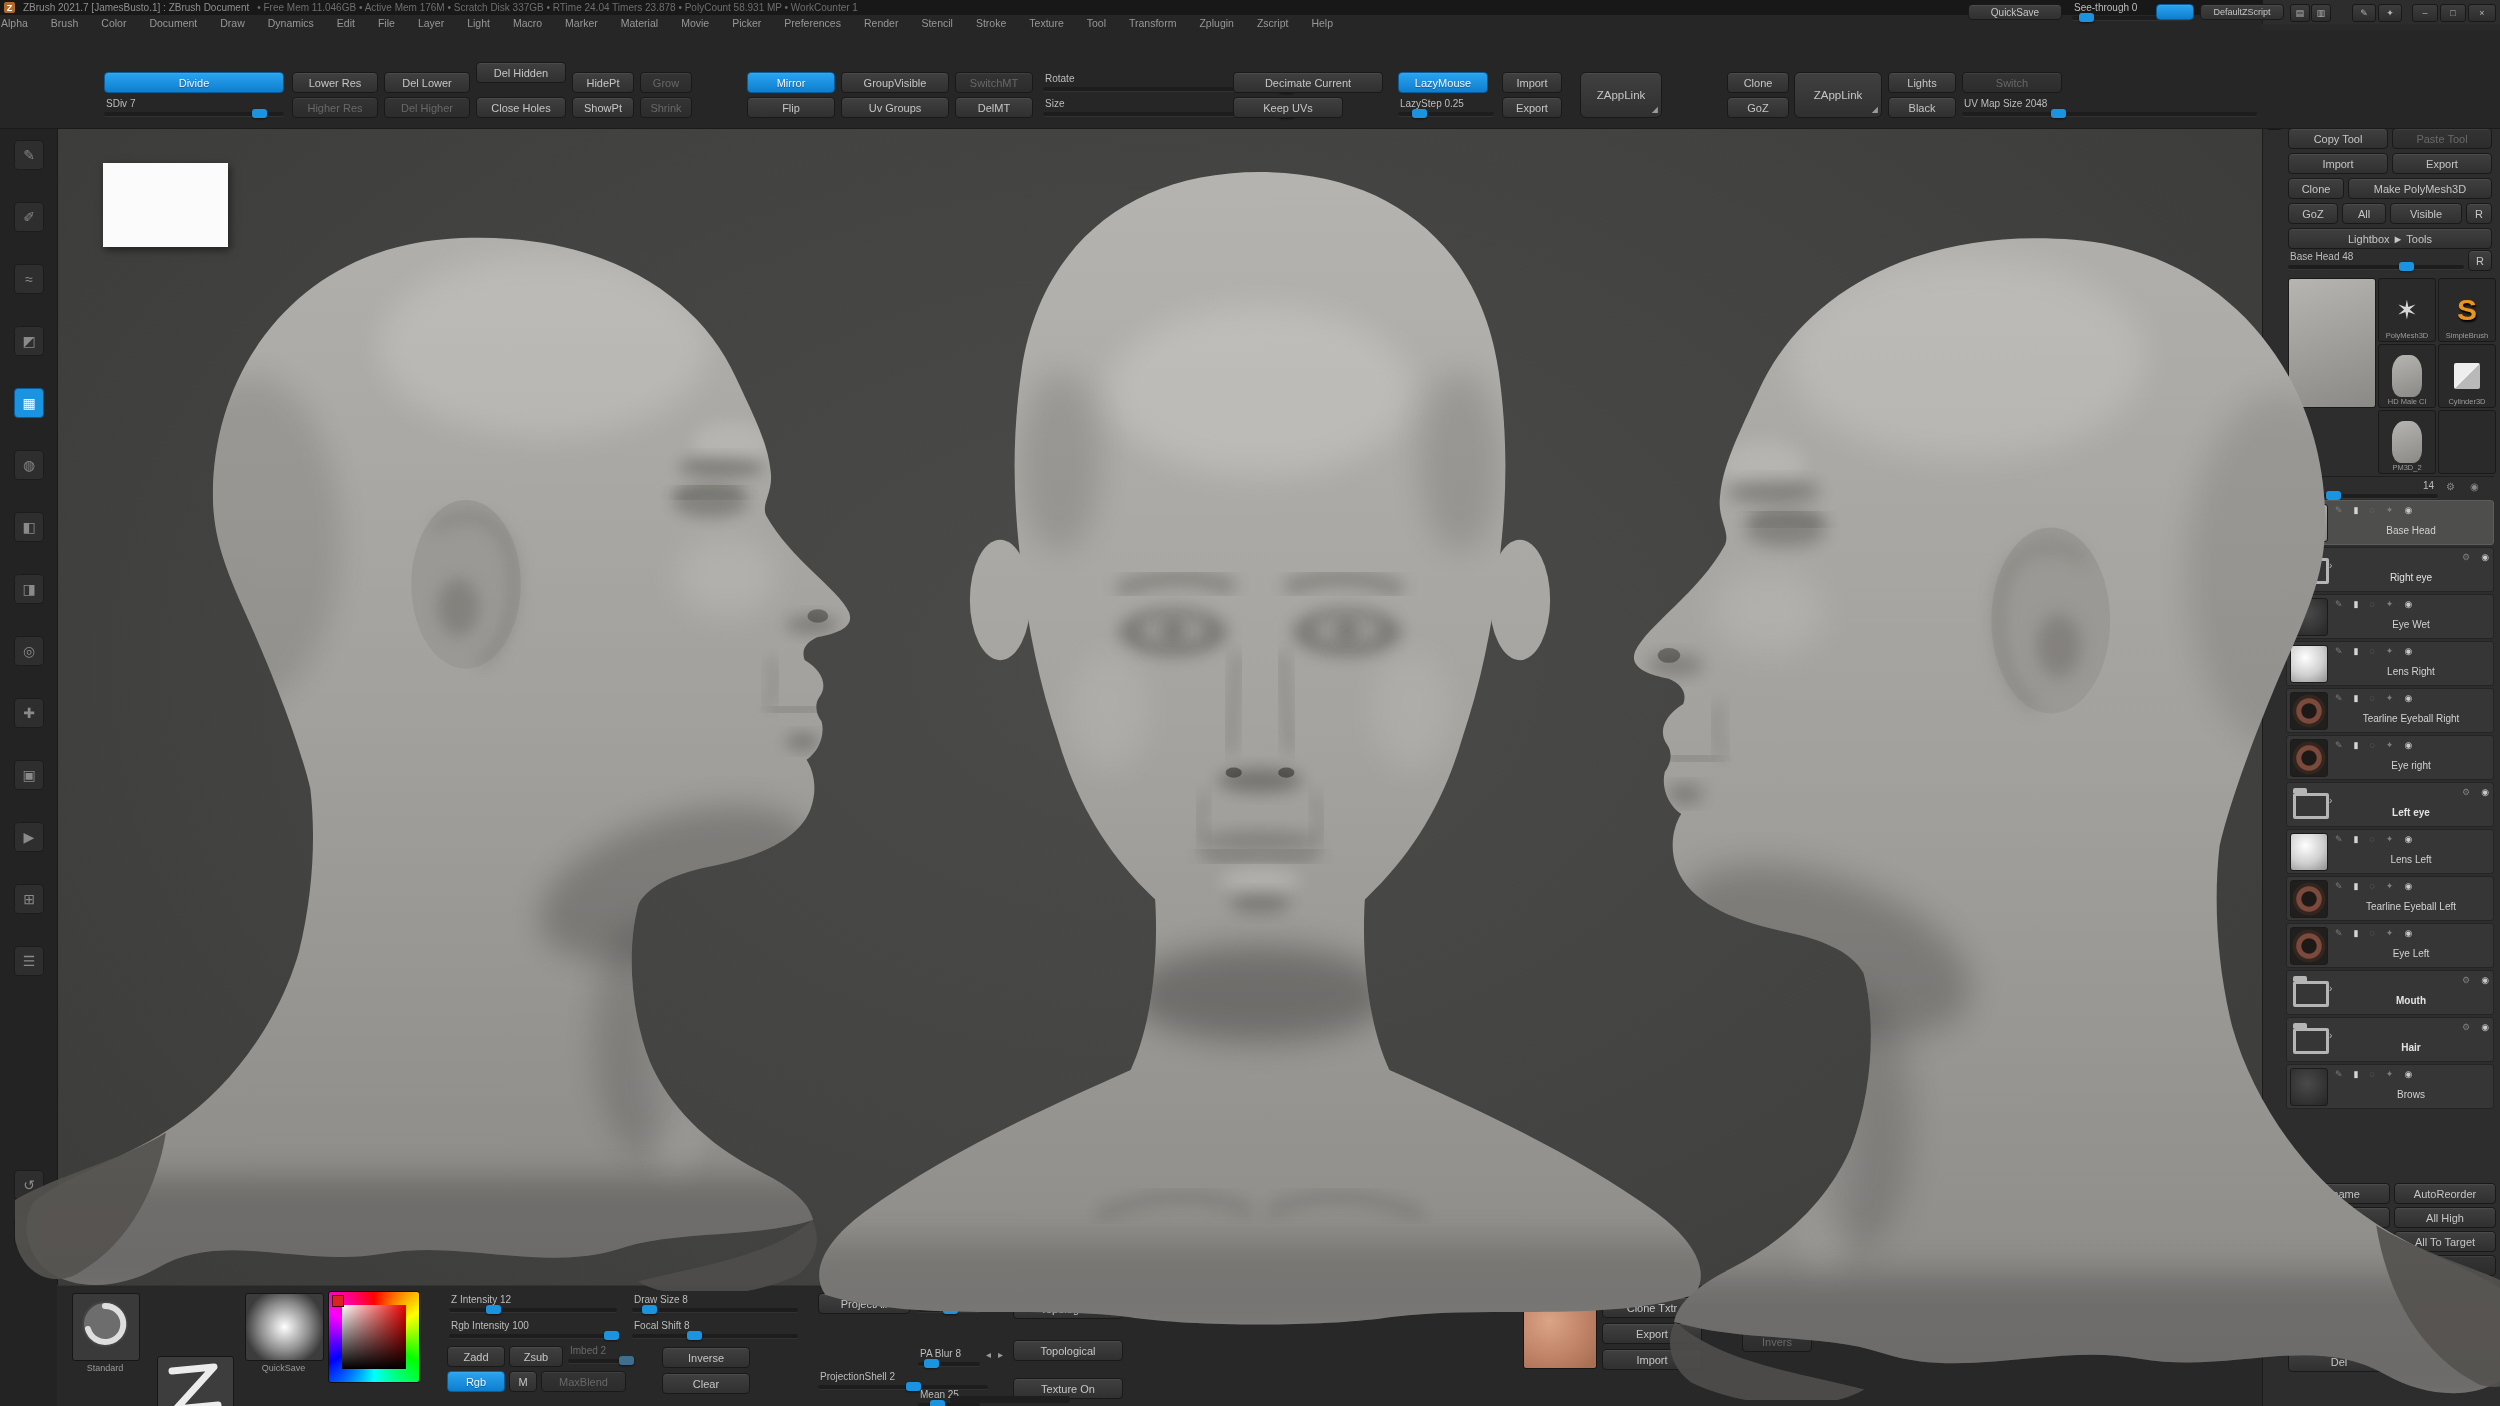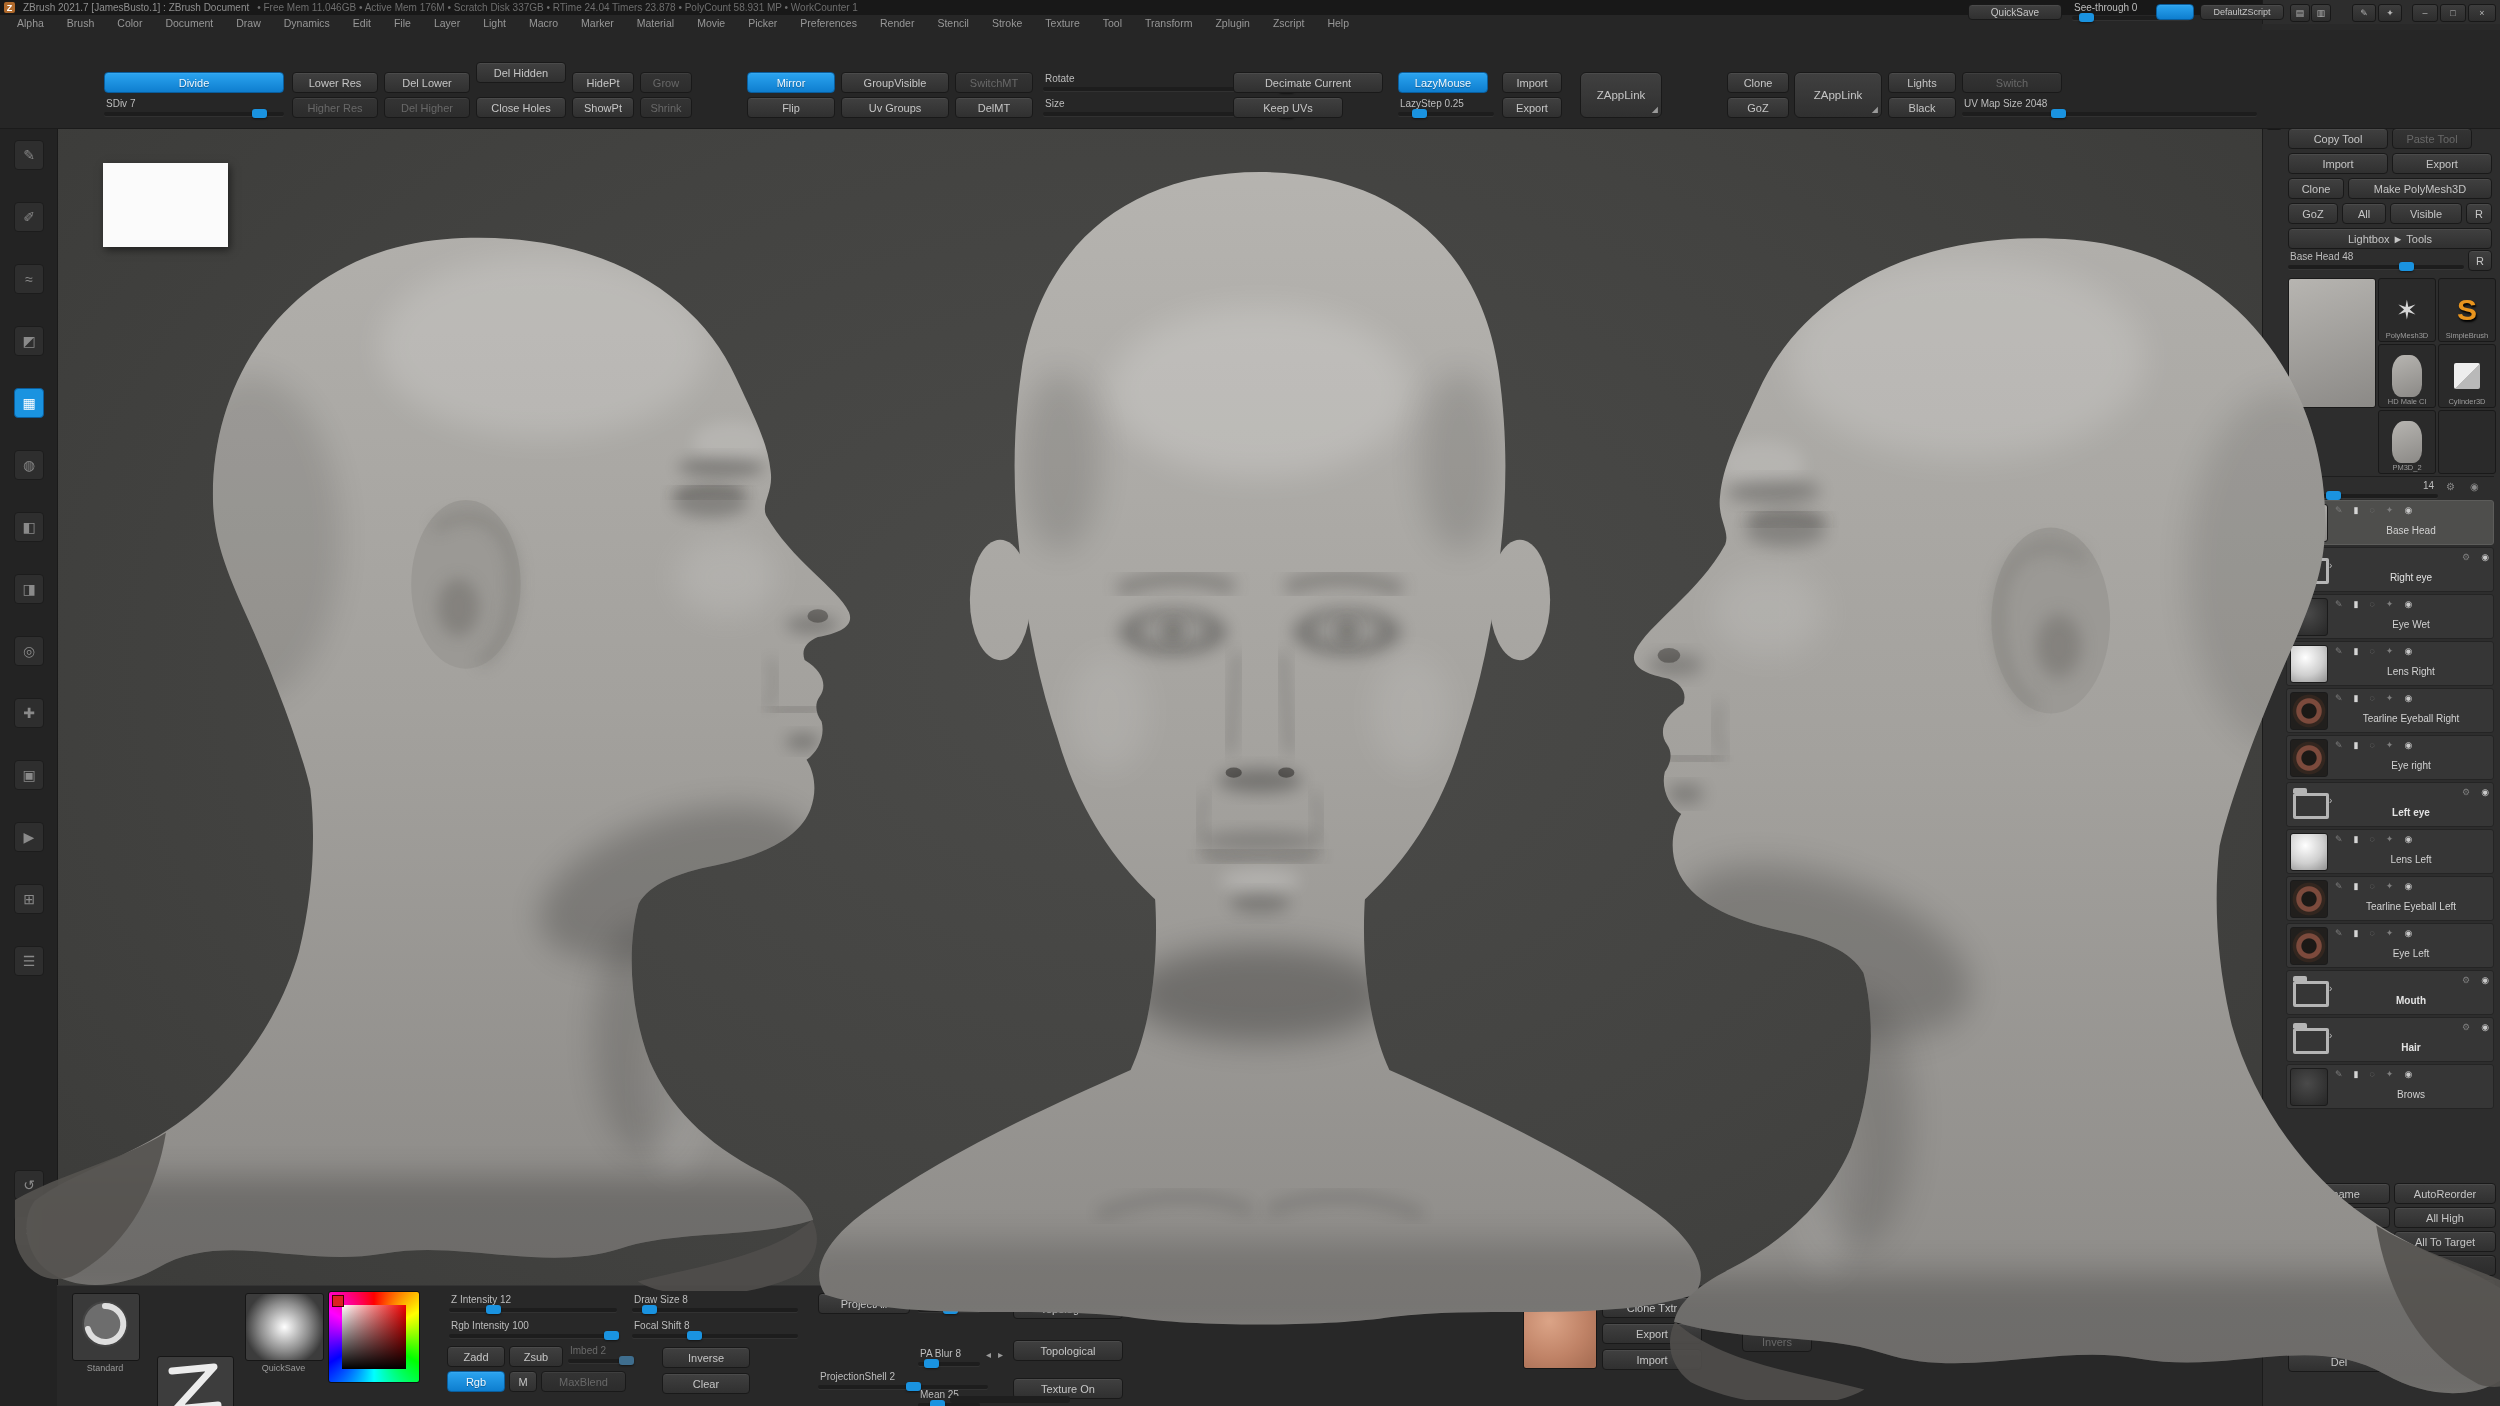--- a/index.html
+++ b/index.html
@@ -2,21 +2,21 @@
 <html><head>
 <meta charset="utf-8">
 <style>
   html,body{margin:0;padding:0;background:#151515}
   #root{position:relative;width:2500px;height:1406px;overflow:hidden;background:#262626;
         font-family:"Liberation Sans",sans-serif;color:#c9c9c9;-webkit-font-smoothing:antialiased}
   
   .titlebar{position:absolute;left:0;top:0;width:2500px;height:15px;background:#181818;display:flex;align-items:center;gap:8px;font-size:10px;color:#8f8f8f;padding-left:4px;box-sizing:border-box}
   .logo{width:11px;height:11px;background:#b06a2c;border-radius:2px;color:#fff;font-size:9px;font-weight:bold;display:flex;align-items:center;justify-content:center}
   .stats{color:#6e6e6e}
-  .menubar{position:absolute;left:0;top:15px;width:1950px;height:15px;display:flex;align-items:center;gap:23px;padding-left:17px;font-size:10.5px;color:#979797;background:transparent}
+  .menubar{position:absolute;left:0;top:15px;width:1950px;height:15px;display:flex;align-items:center;gap:23px;padding-left:1px;font-size:10.5px;color:#979797;background:transparent}
   .mi{white-space:nowrap;cursor:default}
   .topshelf{position:absolute;left:0;top:30px;width:2500px;height:98px;background:#262626;border-bottom:1px solid #1b1b1b;z-index:50}
   
   .btn{position:absolute;height:21px;background:linear-gradient(#404040,#303030);border:1px solid #191919;border-radius:4px;
        font-size:11px;color:#c6c6c6;display:flex;align-items:center;justify-content:center;box-sizing:border-box;
        box-shadow:inset 0 1px 0 rgba(255,255,255,.06);white-space:nowrap;overflow:hidden}
   .btn.dim{color:#686868;background:linear-gradient(#343434,#2c2c2c)}
   .btn.blue{background:linear-gradient(#2ba4f0,#0e7ecf);color:#eef7ff;border-color:#0a5d9c;text-shadow:0 1px 1px rgba(0,0,0,.35)}
   .btn.big{height:46px;border-radius:6px;font-size:11.5px}
   .fold{position:absolute;right:3px;bottom:3px;font-size:8px;color:#9a9a9a;line-height:1}
@@ -348,21 +348,21 @@
   <div class="phead" style="top:46px">
     <span class="pico">▸</span>
     <span>Tool</span>
     <span class="pright">⚙</span>
   </div>
 
   <div class="btn" style="left:2288px;top:78px;width:100px;z-index:21">Load Tool</div>
   <div class="btn" style="left:2392px;top:78px;width:100px;z-index:21">Save As</div>
   <div class="btn" style="left:2288px;top:103px;width:204px;z-index:21">Load Tools From Project</div>
   <div class="btn" style="left:2288px;top:128px;width:100px;z-index:21">Copy Tool</div>
-  <div class="btn dim" style="left:2392px;top:128px;width:80px;z-index:21">Paste Tool</div>
+  <div class="btn dim" style="left:2392px;top:128px;width:100px;z-index:21">Paste Tool</div>
   <div class="btn" style="left:2288px;top:153px;width:100px;z-index:21">Import</div>
   <div class="btn" style="left:2392px;top:153px;width:100px;z-index:21">Export</div>
   <div class="btn" style="left:2288px;top:178px;width:56px;z-index:21">Clone</div>
   <div class="btn" style="left:2348px;top:178px;width:144px;z-index:21">Make PolyMesh3D</div>
   <div class="btn" style="left:2288px;top:203px;width:50px;z-index:21">GoZ</div>
   <div class="btn" style="left:2342px;top:203px;width:44px;z-index:21">All</div>
   <div class="btn" style="left:2390px;top:203px;width:72px;z-index:21">Visible</div>
   <div class="btn" style="left:2466px;top:203px;width:26px;z-index:21">R</div>
   <div class="btn" style="left:2288px;top:228px;width:204px;z-index:21">Lightbox ► Tools</div>
   <div class="sl" style="left:2288px;top:250px;width:176px;z-index:21">

